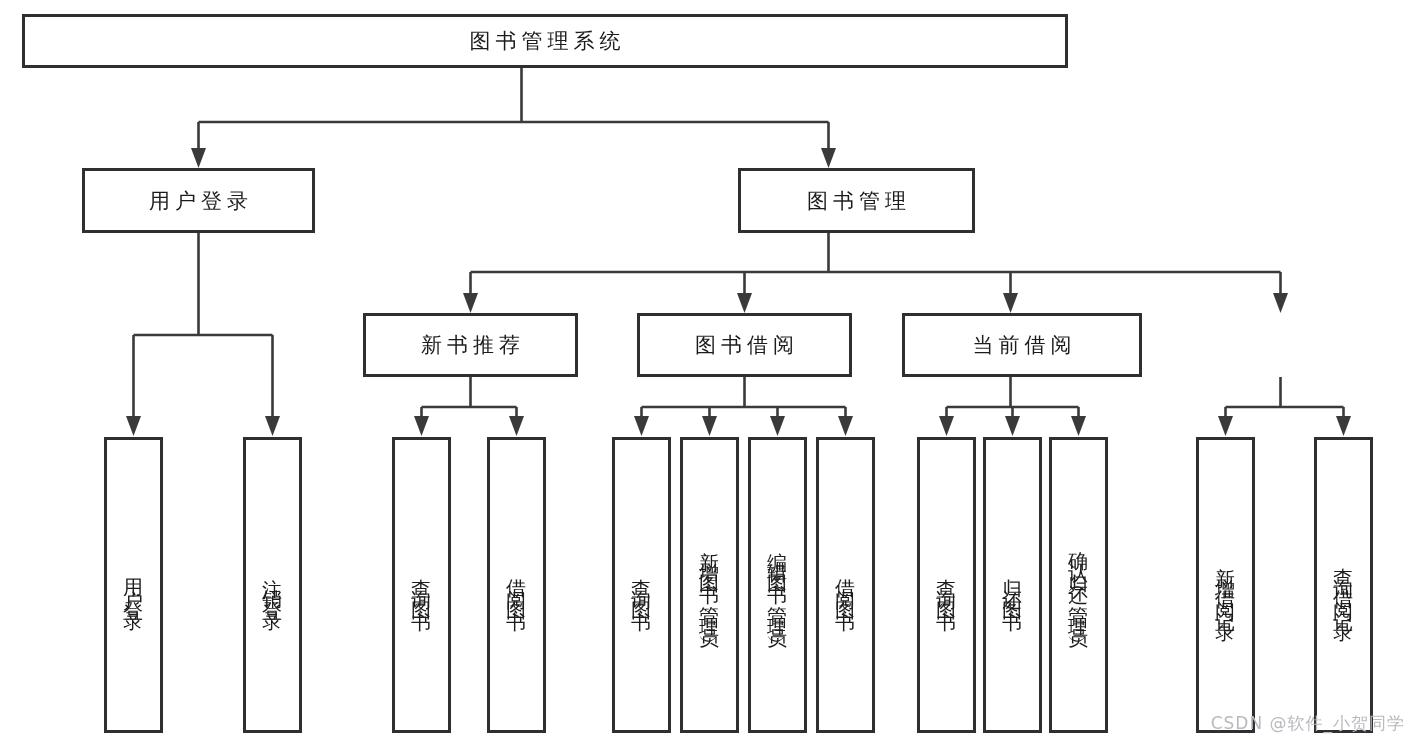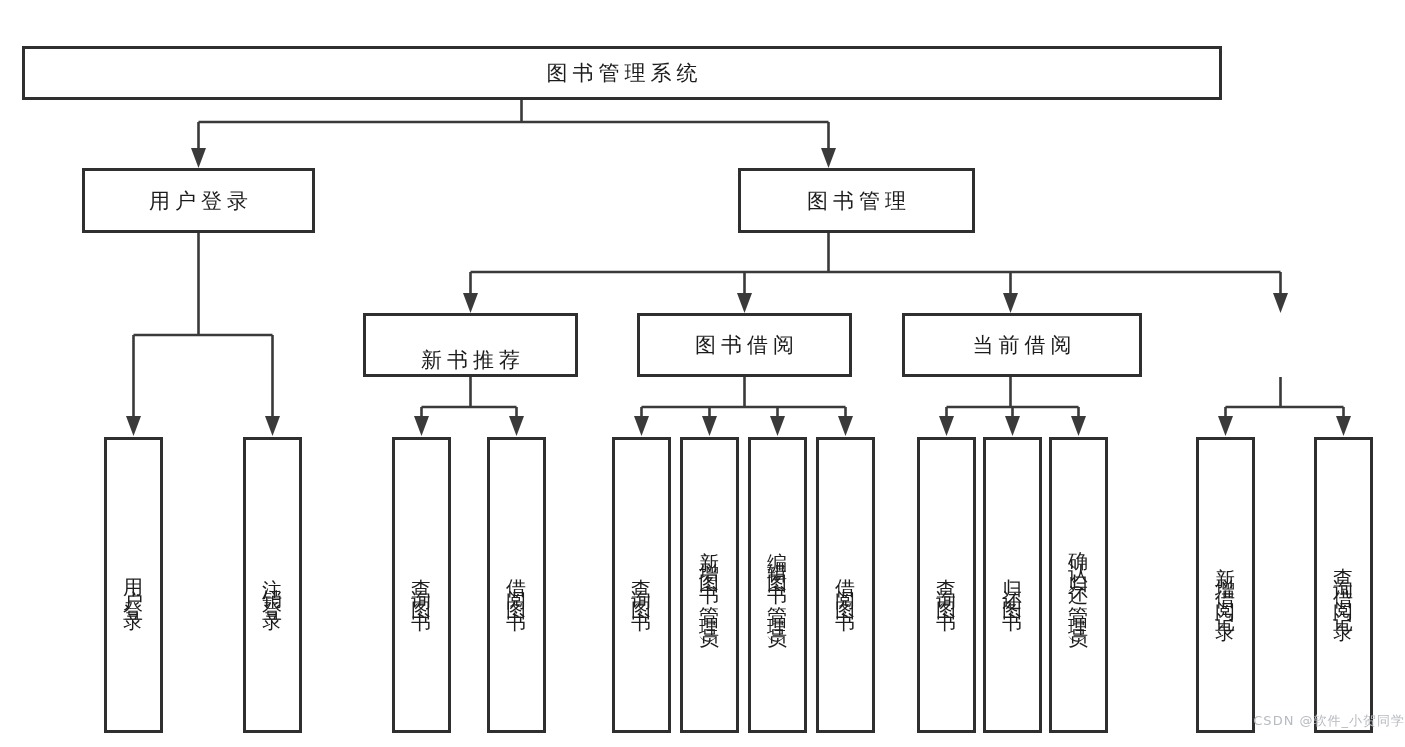--- a/index.html
+++ b/index.html
@@ -40,21 +40,21 @@
     text-orientation:mixed;
     font-size:20px;
     letter-spacing:11px;
     line-height:1;
     white-space:nowrap;
   }
   .watermark{
     position:absolute;
     left:1153px;top:712px;
     width:252px;
-    font-size:13px;
+    font-size:17px;
     letter-spacing:1px;
     color:var(--watermark);
     white-space:nowrap;
     text-align:right;
   }
 </style>
 </head>
 <body>
 
 <div class="canvas">
@@ -110,32 +110,32 @@
       <polygon points="770,416 785,416 777.5,436"></polygon>
       <polygon points="838,416 853,416 845.5,436"></polygon>
       <polygon points="939,416 954,416 946.5,436"></polygon>
       <polygon points="1005,416 1020,416 1012.5,436"></polygon>
       <polygon points="1071,416 1086,416 1078.5,436"></polygon>
       <polygon points="1218,416 1233,416 1225.5,436"></polygon>
       <polygon points="1336,416 1351,416 1343.5,436"></polygon>
     </g>
   </svg>
 
-  <div class="node" style="left:22px;top:14px;width:1200px;height:54px;margin-top:32px;">
+  <div class="node" style="left:22px;top:14px;width:1046px;height:54px;">
     <span class="hlabel">图书管理系统</span>
   </div>
 
   <div class="node" style="left:82px;top:168px;width:233px;height:65px;">
     <span class="hlabel">用户登录</span>
   </div>
   <div class="node" style="left:710px;top:168px;width:237px;height:65px;margin-left:28px;">
     <span class="hlabel">图书管理</span>
   </div>
 
-  <div class="node" style="left:363px;top:313px;width:215px;height:64px;align-items:flex-end;">
+  <div class="node" style="left:363px;top:313px;width:215px;height:64px;">
     <span class="hlabel">新书推荐</span>
   </div>
   <div class="node" style="left:637px;top:313px;width:215px;height:64px;">
     <span class="hlabel">图书借阅</span>
   </div>
   <div class="node" style="left:902px;top:313px;width:240px;height:64px;">
     <span class="hlabel">当前借阅</span>
   </div>
 
   <div class="node leaf" style="left:104px;top:437px;width:59px;height:296px;">

